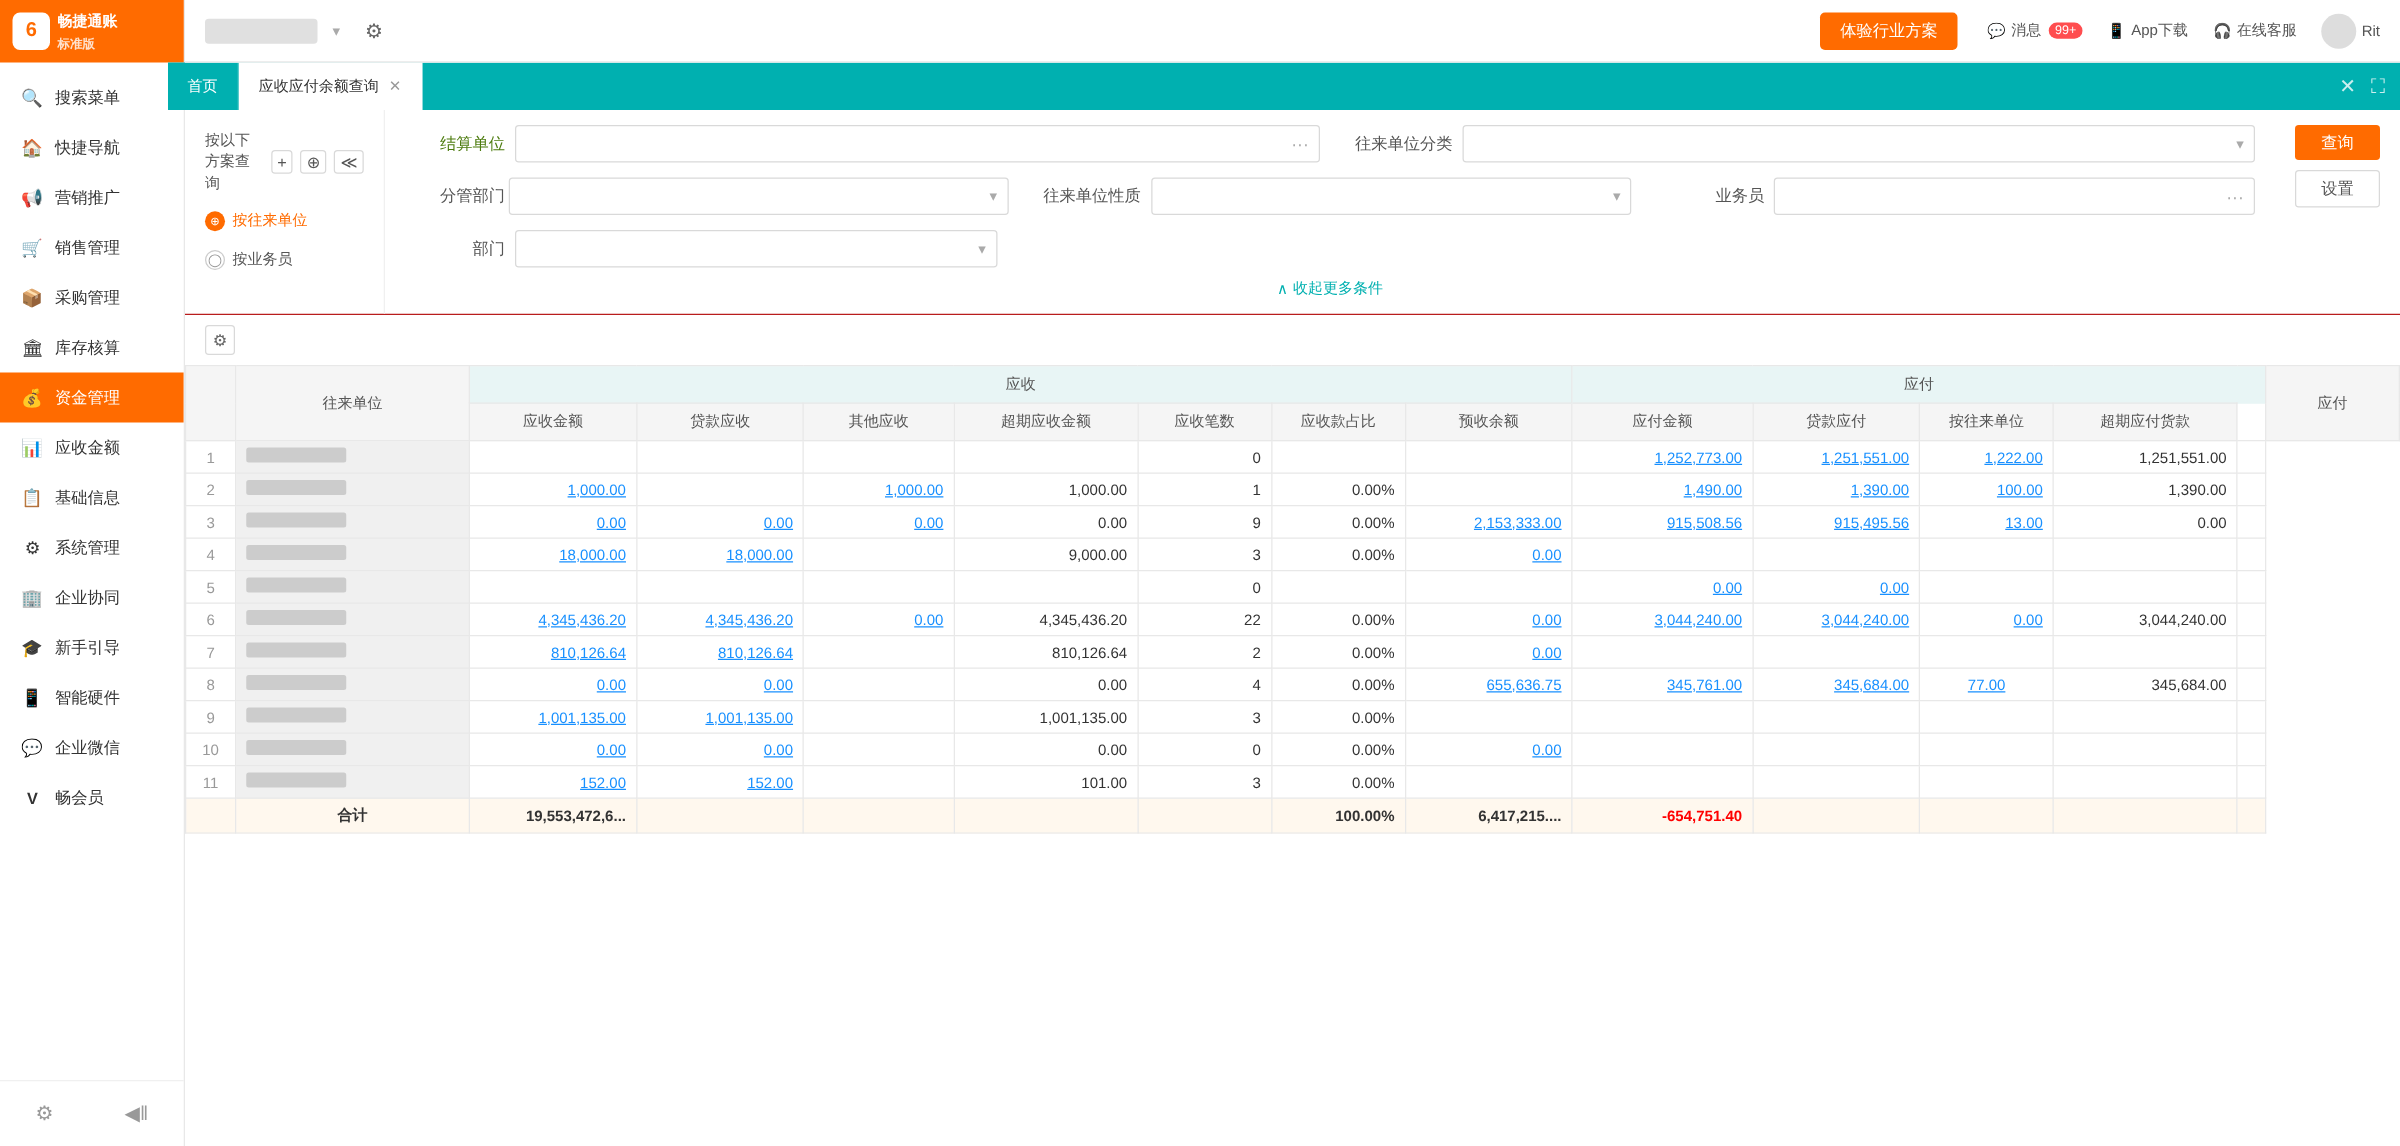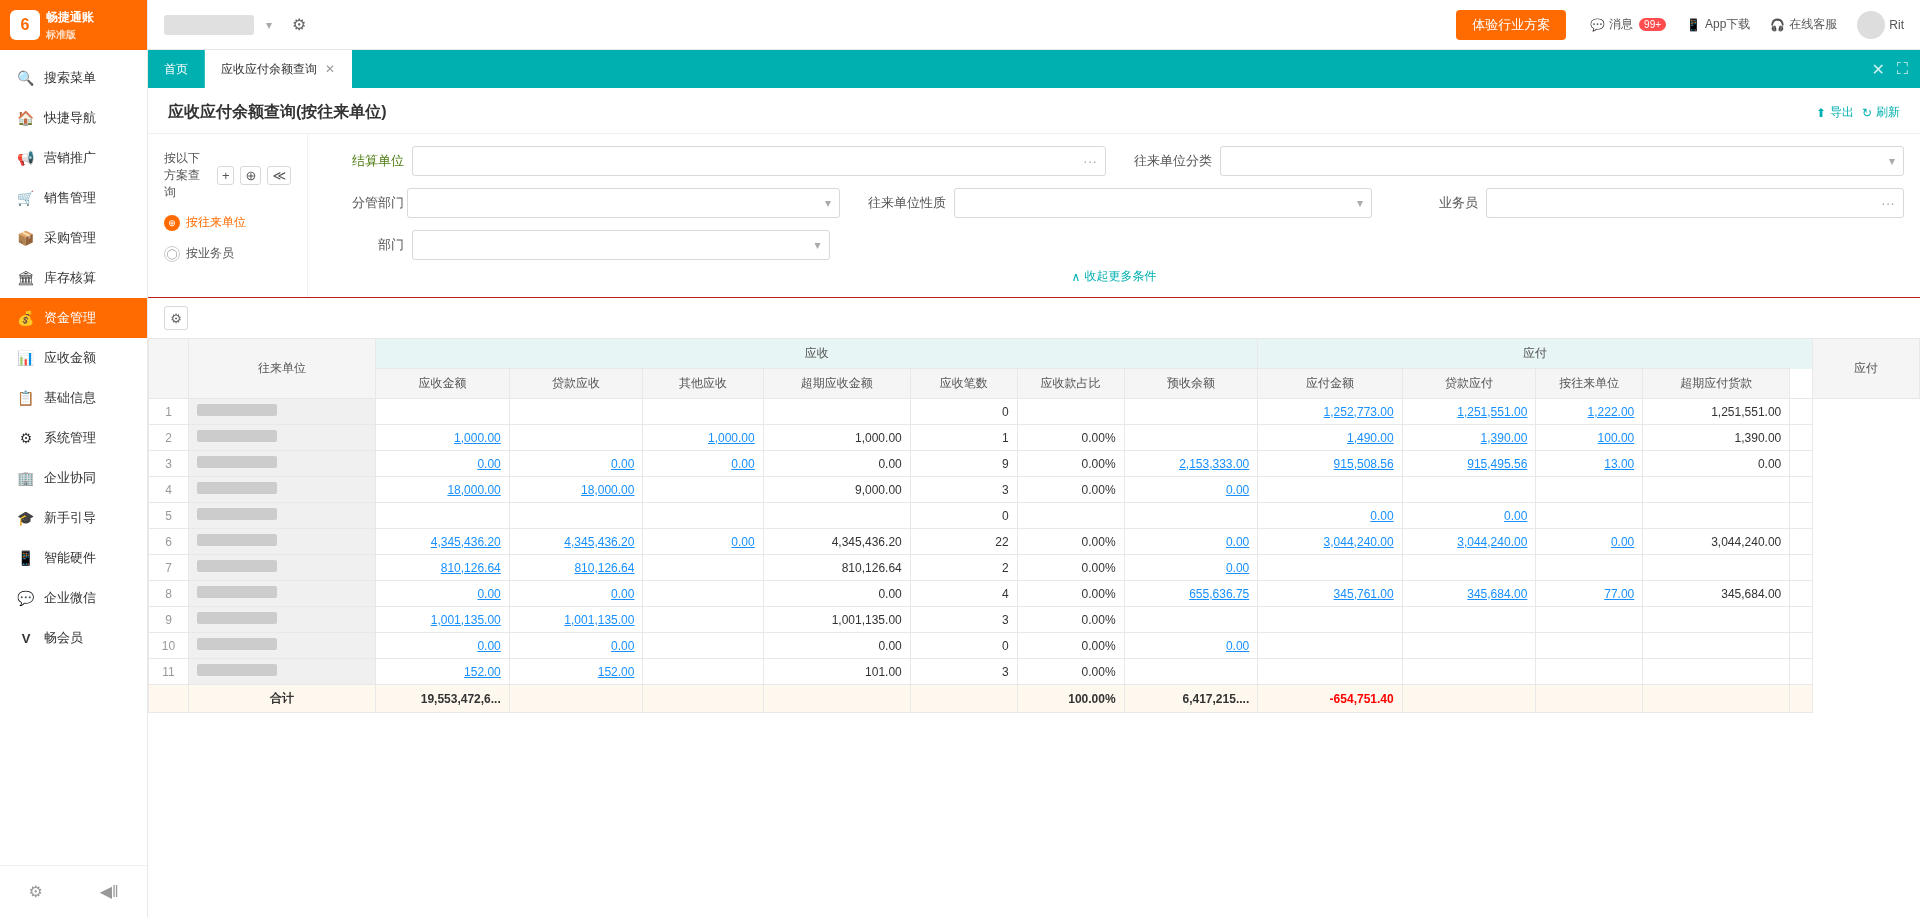--- a/index.html
+++ b/index.html
@@ -34,21 +34,21 @@
     .topbar-breadcrumb .path { color: #999; margin-right: 4px; }
     .topbar-settings-icon { color: #666; cursor: pointer; font-size: 16px; margin: 0 12px; }
     .topbar-cta { background: #ff6b00; color: white; border: none; border-radius: 4px; padding: 6px 16px; cursor: pointer; font-size: 13px; }
     .topbar-right { display: flex; align-items: center; gap: 20px; color: #555; }
     .topbar-right-item { display: flex; align-items: center; gap: 4px; cursor: pointer; font-size: 13px; }
     .badge { background: #ff4d4f; color: white; border-radius: 10px; font-size: 10px; padding: 1px 5px; margin-left: 2px; }
     .avatar { width: 28px; height: 28px; border-radius: 50%; background: #ddd; display: flex; align-items: center; justify-content: center; font-size: 11px; color: #666; overflow: hidden; }
 
     
     .tabbar {
-      position: fixed; left: 148px; top: 50px; right: 0; height: 38px;
+      position: fixed; left: 134px; top: 50px; right: 0; height: 38px;
       background: #00b0b0; display: flex; align-items: center; padding: 0; z-index: 99;
     }
     .tab-item {
       height: 38px; display: flex; align-items: center; padding: 0 16px; cursor: pointer; font-size: 13px; color: rgba(255,255,255,0.8); border-right: 1px solid rgba(255,255,255,0.2);
     }
     .tab-item.active { background: #fff; color: #333; }
     .tab-item .tab-close { margin-left: 8px; color: #999; font-size: 12px; }
     .tab-item.home { color: white; }
 
     
@@ -207,33 +207,20 @@
   <div style="flex:1;"></div>
   <div style="display:flex;align-items:center;gap:12px;padding:0 12px;">
     <span style="color:rgba(255,255,255,0.8);font-size:16px;cursor:pointer;">✕</span>
     <span style="color:rgba(255,255,255,0.8);font-size:16px;cursor:pointer;">⛶</span>
   </div>
 </div>
 
 <div class="main">
   <div class="page-container">
 
-    <div class="page-header">
-      <div class="page-title">应收应付余额查询(按往来单位)</div>
-      <div class="page-actions">
-        <button class="action-btn">
-          <span>⬆</span>
-          <span>导出</span>
-        </button>
-        <button class="action-btn">
-          <span>↻</span>
-          <span>刷新</span>
-        </button>
-      </div>
-    </div>
 
     <div style="display:flex;border-bottom:1px solid #b91c1c;background:#fff;">
 
       <div style="width:160px;border-right:1px solid #f0f0f0;padding:10px 0;">
         <div style="padding:6px 16px;font-size:13px;color:#555;display:flex;align-items:center;gap:6px;">
           <span>按以下方案查询</span>
           <span style="border:1px solid #d9d9d9;border-radius:3px;padding:1px 4px;cursor:pointer;font-size:13px;">+</span>
           <span style="border:1px solid #d9d9d9;border-radius:3px;padding:1px 4px;cursor:pointer;font-size:13px;">⊕</span>
           <span style="border:1px solid #d9d9d9;border-radius:3px;padding:1px 4px;cursor:pointer;font-size:13px;">≪</span>
         </div>
@@ -301,20 +288,24 @@
         </div>
 
         <div style="display:flex;align-items:center;justify-content:center;">
           <button class="collapse-more-btn">
             <span>∧</span>
             <span>收起更多条件</span>
           </button>
         </div>
       </div>
 
+      <div style="padding:12px 16px;display:flex;flex-direction:column;gap:8px;justify-content:flex-start;">
+        <button class="btn-query">查询</button>
+        <button class="btn-settings">设置</button>
+      </div>
     </div>
 
     <div class="table-section">
       <div class="table-toolbar">
         <div class="table-settings-icon">⚙</div>
       </div>
       <div style="overflow-x:auto;position:relative;">
         <table class="data-table">
           <thead>
             <tr>
@@ -456,21 +447,21 @@
                 <td class="text-left" style="background: rgb(240, 240, 240);"><span style="display: inline-block; width: 80px; height: 12px; background: rgb(204, 204, 204); border-radius: 2px;"></span></td>
                 <td style="text-align: right;"><a href="#">0.00</a></td>
                 <td style="text-align: right;"><a href="#">0.00</a></td>
                 <td style="text-align: right;"></td>
                 <td style="text-align: right;">0.00</td>
                 <td style="text-align: right;">4</td>
                 <td style="text-align: right;">0.00%</td>
                 <td style="text-align: right;"><a href="#">655,636.75</a></td>
                 <td style="text-align: right;"><a href="#">345,761.00</a></td>
                 <td style="text-align: right;"><a href="#">345,684.00</a></td>
-                <td style="text-align: right;"><a href="#">77.00</a></td>
+                <td style=""><a href="#">77.00</a></td>
                 <td style="text-align: right;">345,684.00</td>
                 <td style="text-align: right;"></td>
               </tr>
               <tr>
                 <td class="row-num">9</td>
                 <td class="text-left" style="background: rgb(240, 240, 240);"><span style="display: inline-block; width: 80px; height: 12px; background: rgb(204, 204, 204); border-radius: 2px;"></span></td>
                 <td style="text-align: right;"><a href="#">1,001,135.00</a></td>
                 <td style="text-align: right;"><a href="#">1,001,135.00</a></td>
                 <td style="text-align: right;"></td>
                 <td style="text-align: right;">1,001,135.00</td>

